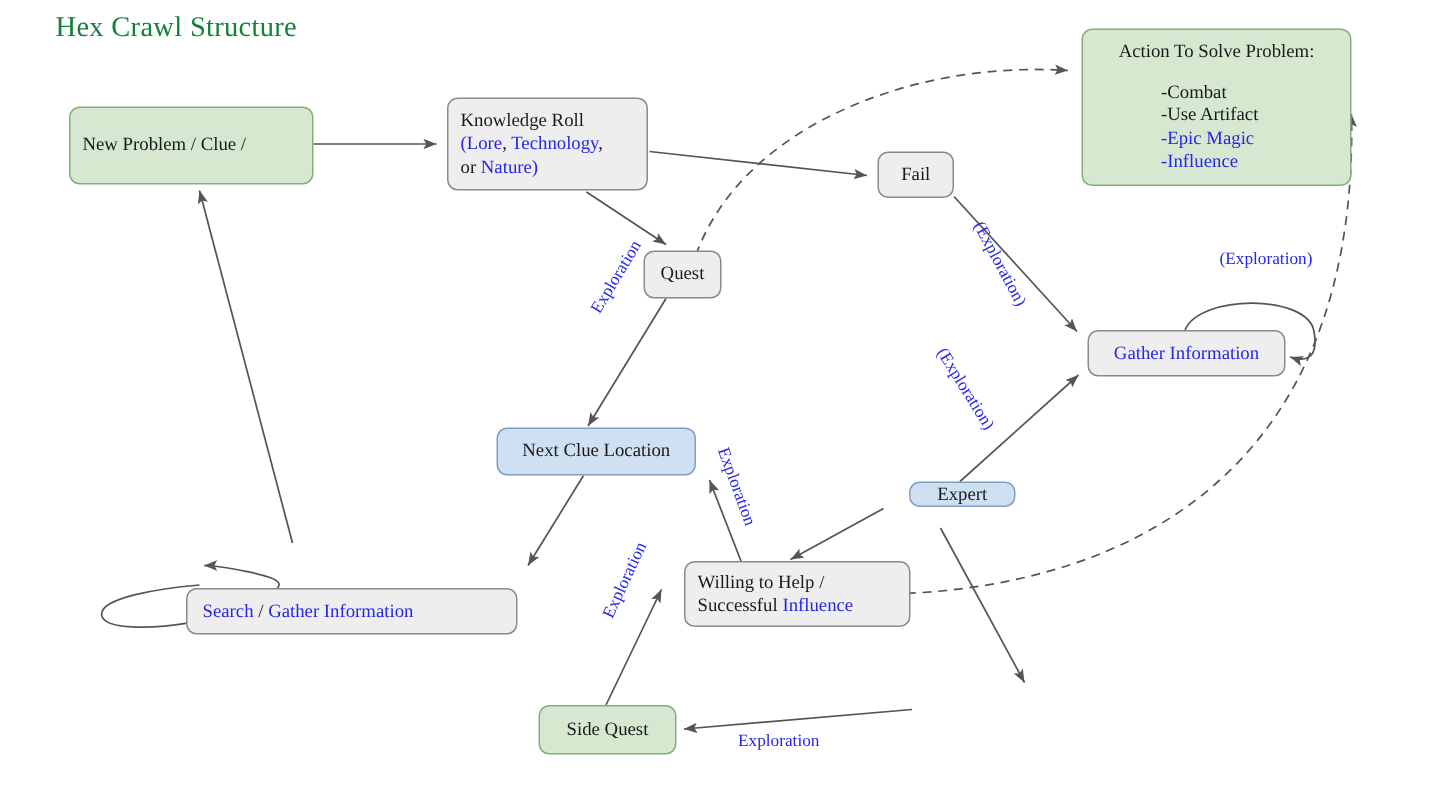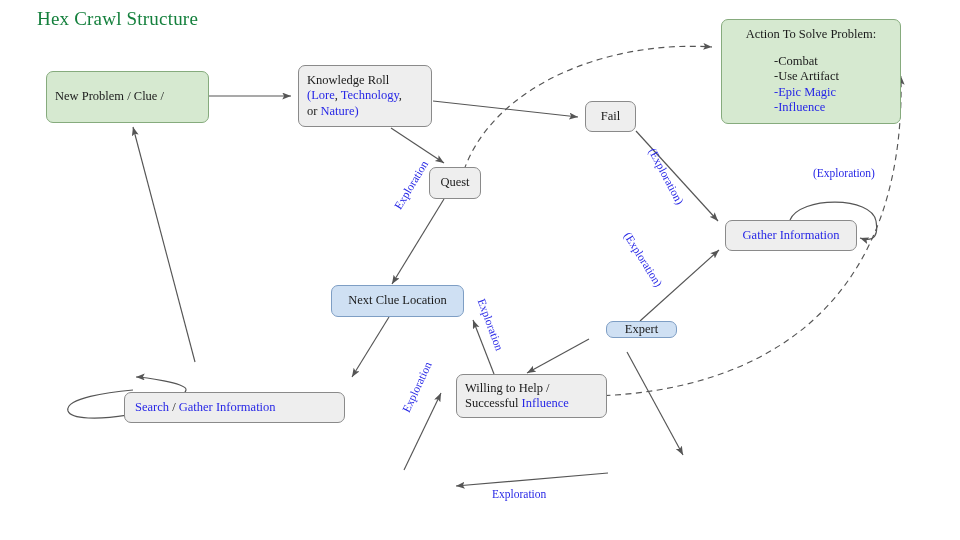--- a/index.html
+++ b/index.html
@@ -135,20 +135,23 @@
   <div class="node" style="left:124px;top:360px;width:221px;height:31px;padding-left:10px;margin-top:32px;">
     <span class="ln"><span class="blu">Search</span><span class="blk"> / </span><span class="blu">Gather Information</span></span>
   </div>
 
   <div class="node" style="left:456px;top:374px;width:151px;height:44px;">
     <span class="ln blk">Willing to Help /</span>
     <span class="ln"><span class="blk">Successful </span><span class="blu">Influence</span></span>
   </div>
 
 
+  <div class="node green center" style="left:359px;top:470px;width:92px;height:33px;">
+    <span class="ln blk">Side Quest</span>
+  </div>
 
   <div class="edge-label" style="left:392px;top:205px;transform:rotate(-59deg);">Exploration</div>
 
   <div class="edge-label" style="left:657px;top:146px;transform:rotate(62deg);">(Exploration)</div>
 
   <div class="edge-label" style="left:813px;top:167px;">(Exploration)</div>
 
   <div class="edge-label" style="left:632px;top:230px;transform:rotate(58deg);">(Exploration)</div>
 
   <div class="edge-label" style="left:487px;top:297px;transform:rotate(70deg);">Exploration</div>

